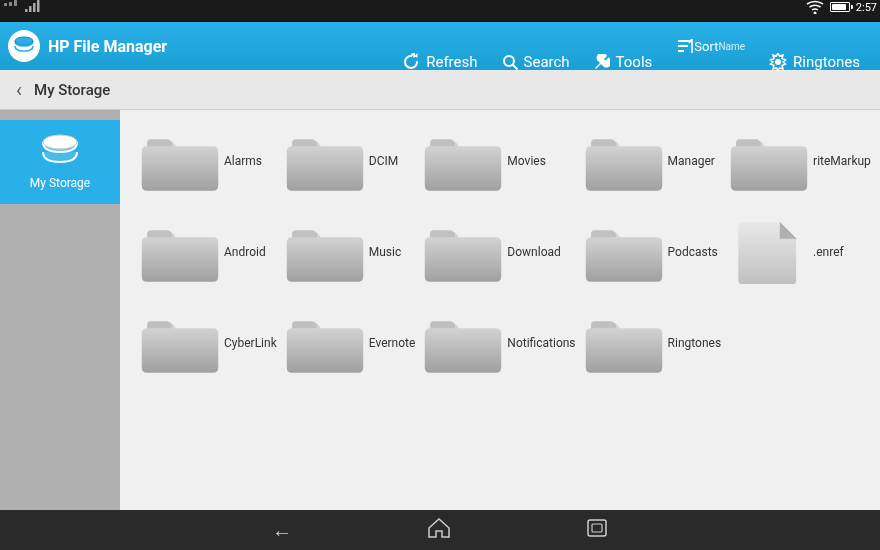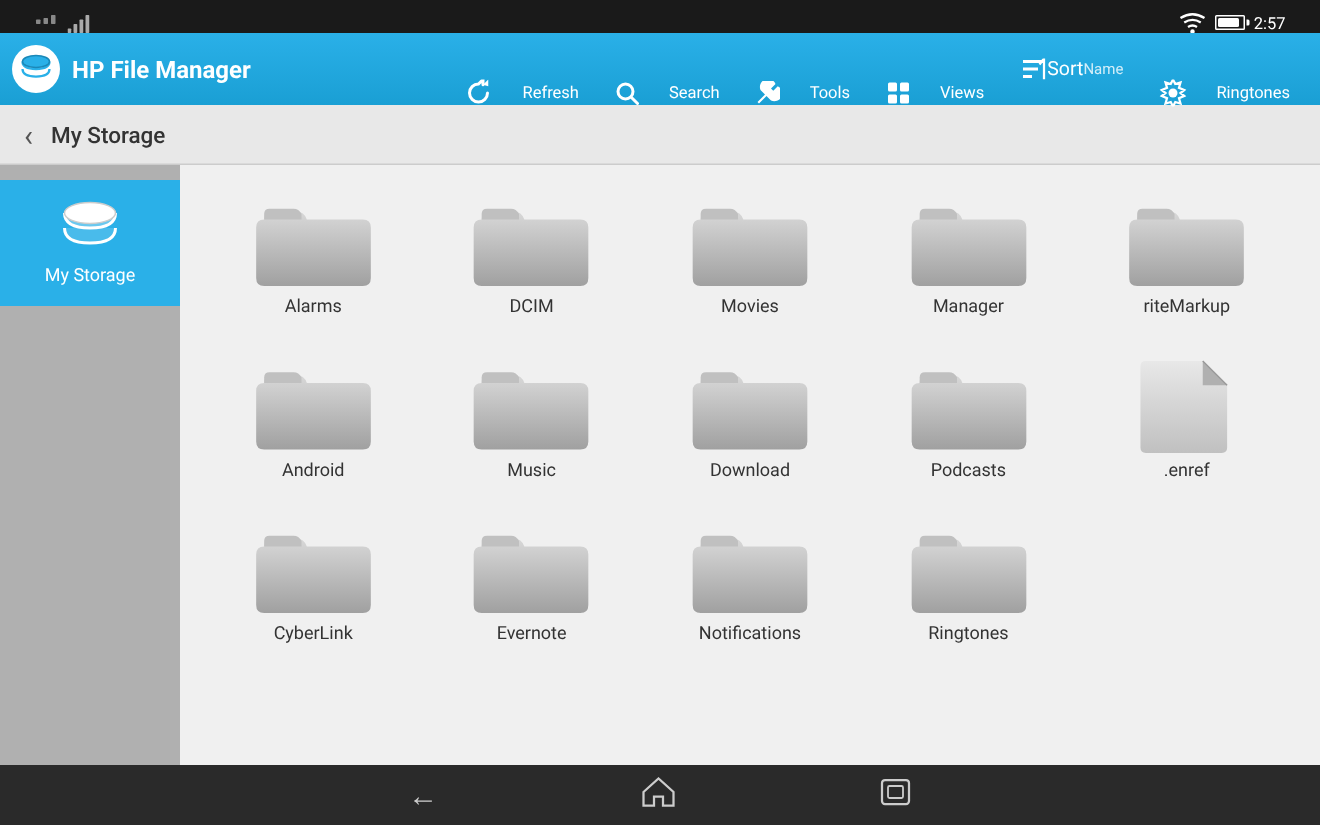--- a/index.html
+++ b/index.html
@@ -11,23 +11,23 @@
       overflow: hidden;
       position: relative;
     }
 
     
     #status-bar {
       width: 100%;
       height: 22px;
       background: #1a1a1a;
       display: flex;
-      align-items: flex-end;
+      align-items: flex-start;
       justify-content: space-between;
-      padding: 0 23px;
+      padding: 0 3px;
     }
     #status-bar-left {
       display: flex;
       align-items: center;
       gap: 4px;
     }
     #status-bar-right {
       display: flex;
       align-items: center;
       gap: 6px;
@@ -62,23 +62,23 @@
     }
     #app-title {
       color: #fff;
       font-size: 16px;
       font-weight: bold;
     }
     .toolbar-spacer { flex: 1; }
     .toolbar-btn {
       display: flex;
       align-items: center;
-      gap: 20px;
+      gap: 6px;
       color: #fff;
-      font-size: 11px;
+      font-size: 15px;
       padding: 6px 12px;
       cursor: pointer;
       border-radius: 3px;
       margin-top: 31px;
     }
     #sort-btn {
       display: flex;
       flex-direction: row;
       align-items: center;
       padding: 4px 12px;
@@ -153,21 +153,21 @@
       padding: 10px 16px;
       overflow-y: auto;
       display: grid;
       grid-template-columns: repeat(5, 1fr);
       grid-template-rows: auto auto auto;
       gap: 10px 0;
       align-content: start;
     }
     .folder-item {
       display: flex;
-      flex-direction: column;
+      flex-direction: row;
       align-items: center;
       gap: 4px;
       cursor: pointer;
       padding: 8px 4px;
       border-radius: 4px;
     }
     .folder-label {
       font-size: 12px;
       color: #333;
       text-align: center;
@@ -284,29 +284,20 @@
       <line x1="11" y1="11" x2="15" y2="15" stroke="#fff" stroke-width="2" stroke-linecap="round"></line>
     </svg>
     <span>Search</span>
   </div>
   <div class="toolbar-btn">
     <svg width="16" height="16" viewBox="0 0 16 16">
       <path d="M13 2 L10 5 L11.5 6.5 L14.5 3.5 A4 4 0 0 1 10 13 L7 10 L2 15 L1 14 L6 9 L3 6 A4 4 0 0 1 13 2Z" fill="#fff"></path>
     </svg>
     <span>Tools</span>
   </div>
-  <div class="toolbar-btn">
-    <svg width="16" height="16" viewBox="0 0 16 16">
-      <rect x="1" y="1" width="6" height="6" fill="#fff" rx="1"></rect>
-      <rect x="9" y="1" width="6" height="6" fill="#fff" rx="1"></rect>
-      <rect x="1" y="9" width="6" height="6" fill="#fff" rx="1"></rect>
-      <rect x="9" y="9" width="6" height="6" fill="#fff" rx="1"></rect>
-    </svg>
-    <span>Views</span>
-  </div>
   <div id="sort-btn">
     <svg width="18" height="14" viewBox="0 0 18 14">
       <line x1="2" y1="2" x2="16" y2="2" stroke="#fff" stroke-width="2"></line>
       <line x1="2" y1="7" x2="12" y2="7" stroke="#fff" stroke-width="2"></line>
       <line x1="2" y1="12" x2="8" y2="12" stroke="#fff" stroke-width="2"></line>
       <path d="M13 4 L16 0 L16 14" stroke="#fff" stroke-width="1.5" fill="none"></path>
     </svg>
     <span class="sort-label">Sort</span>
     <span class="sort-sub">Name</span>
   </div>

